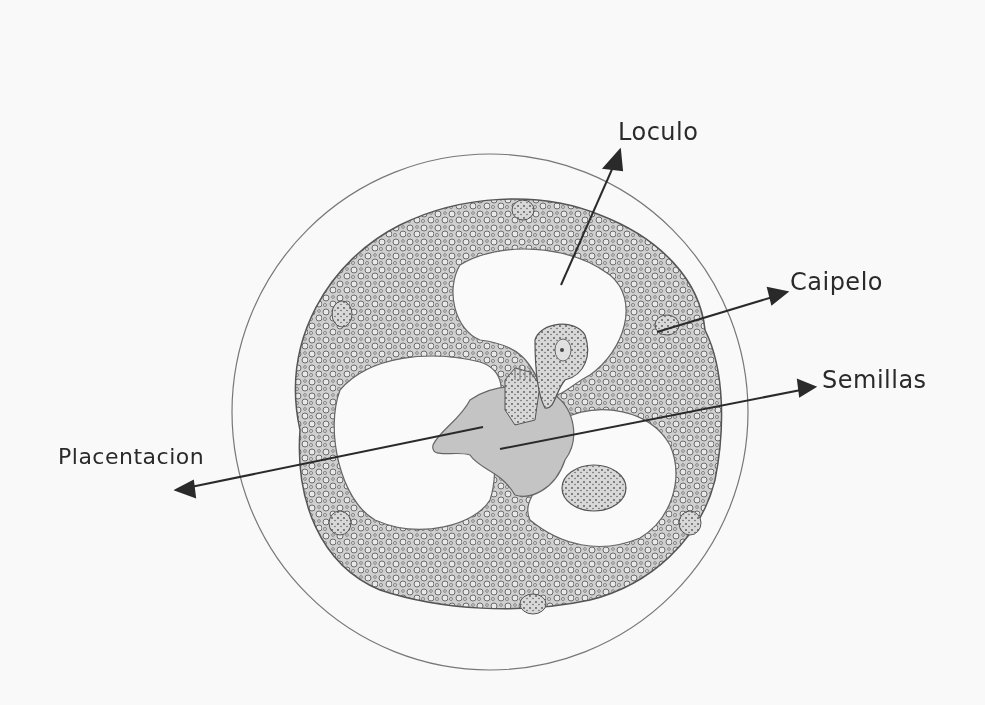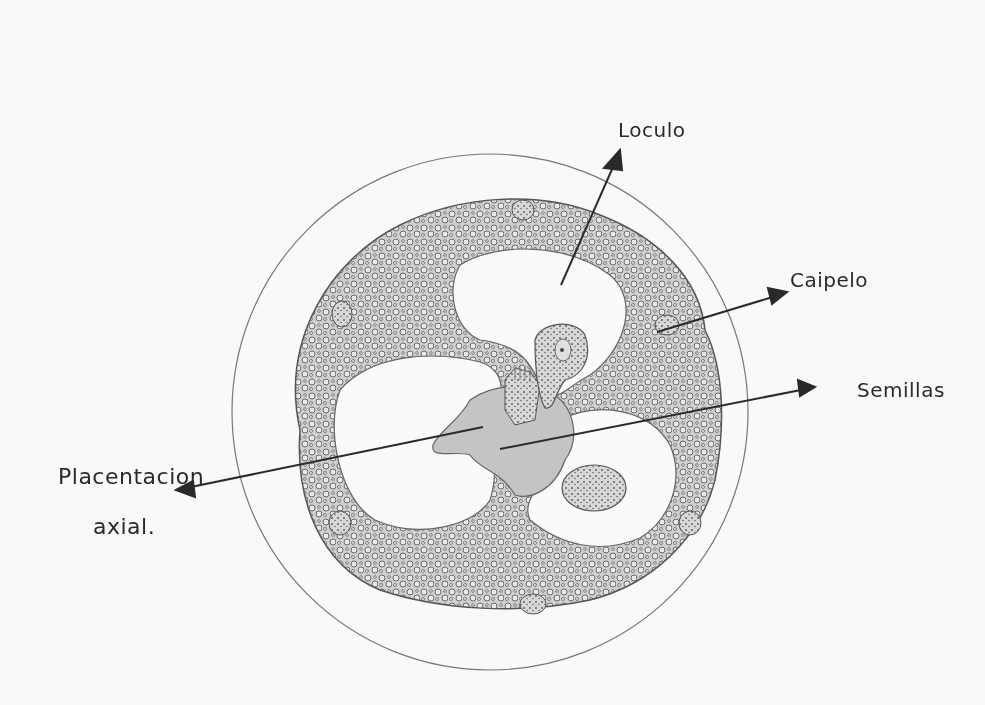--- a/index.html
+++ b/index.html
@@ -2,26 +2,26 @@
 <html><head>
 <meta charset="utf-8">
 <style>
   html, body { margin:0; padding:0; background:#fbfbfb; }
   body { width:985px; height:705px; overflow:hidden; position:relative;
          font-family:"DejaVu Sans", sans-serif; }
   .paper { position:absolute; left:0; top:0; width:985px; height:705px;
            background:#f9f9f9; }
   svg { position:absolute; left:0; top:0; }
   .lbl { position:absolute; color:#2a2a2a; font-family:"DejaVu Sans", sans-serif;
-         font-size:20px; letter-spacing:0.5px; line-height:1; white-space:nowrap; }
+         font-size:24px; letter-spacing:0.5px; line-height:1; white-space:nowrap; }
   #lbl-loculo { left:618px; top:120px; }
   #lbl-carpelo { left:790px; top:270px;text-align:center; }
-  #lbl-semillas { left:822px; top:380px;margin-left:35px; }
+  #lbl-semillas { left:822px; top:368px; }
   #lbl-placenta { left:58px; top:442px; font-size:22px; line-height:30px; }
-  #lbl-placenta span { display:block;margin-top:20px; }
+  #lbl-placenta span { display:block; }
   #lbl-placenta .l2 { padding-left:35px; }
 </style>
 </head>
 <body>
 
 <div class="paper"></div>
 
 <svg width="985" height="705" viewBox="0 0 985 705">
   <defs>
     <pattern id="cells" width="14" height="14" patternUnits="userSpaceOnUse">
@@ -97,14 +97,13 @@
     <line x1="483" y1="427" x2="186" y2="488"></line>
     <polygon points="176,490 193,481 195,497"></polygon>
   </g>
 </svg>
 
 <div class="lbl" id="lbl-loculo">Loculo</div>
 <div class="lbl" id="lbl-carpelo">Caipelo</div>
 <div class="lbl" id="lbl-semillas">Semillas</div>
 <div class="lbl" id="lbl-placenta">
   <span>Placentacion</span>
-  <span class="l2">axial.</span>
 </div>
 
 </body></html>

